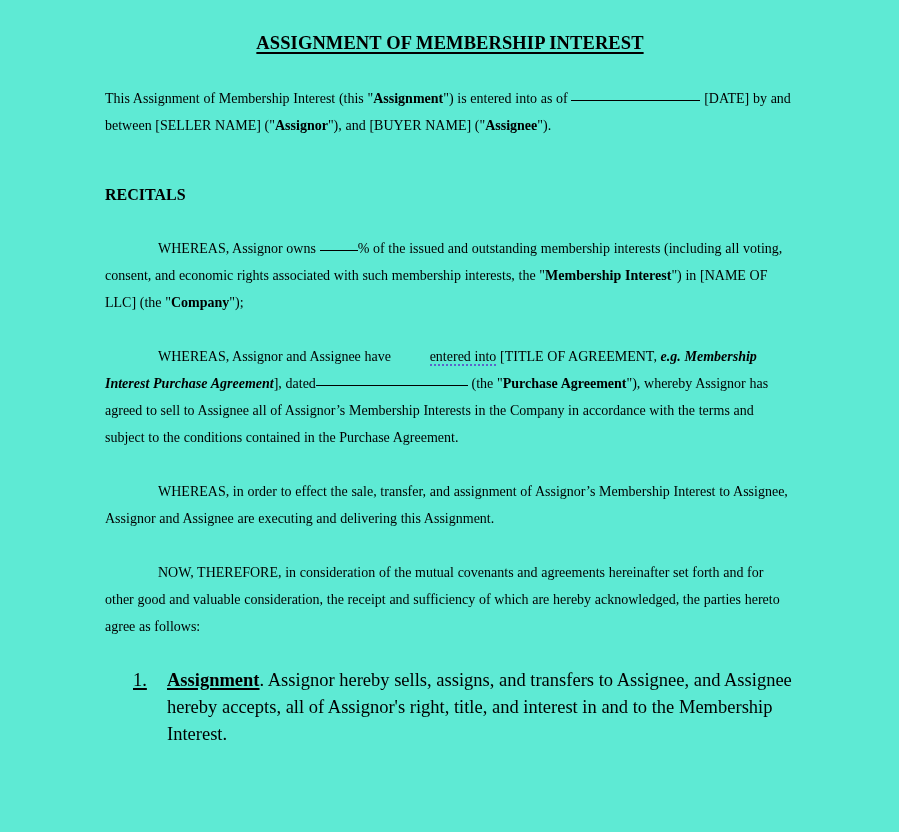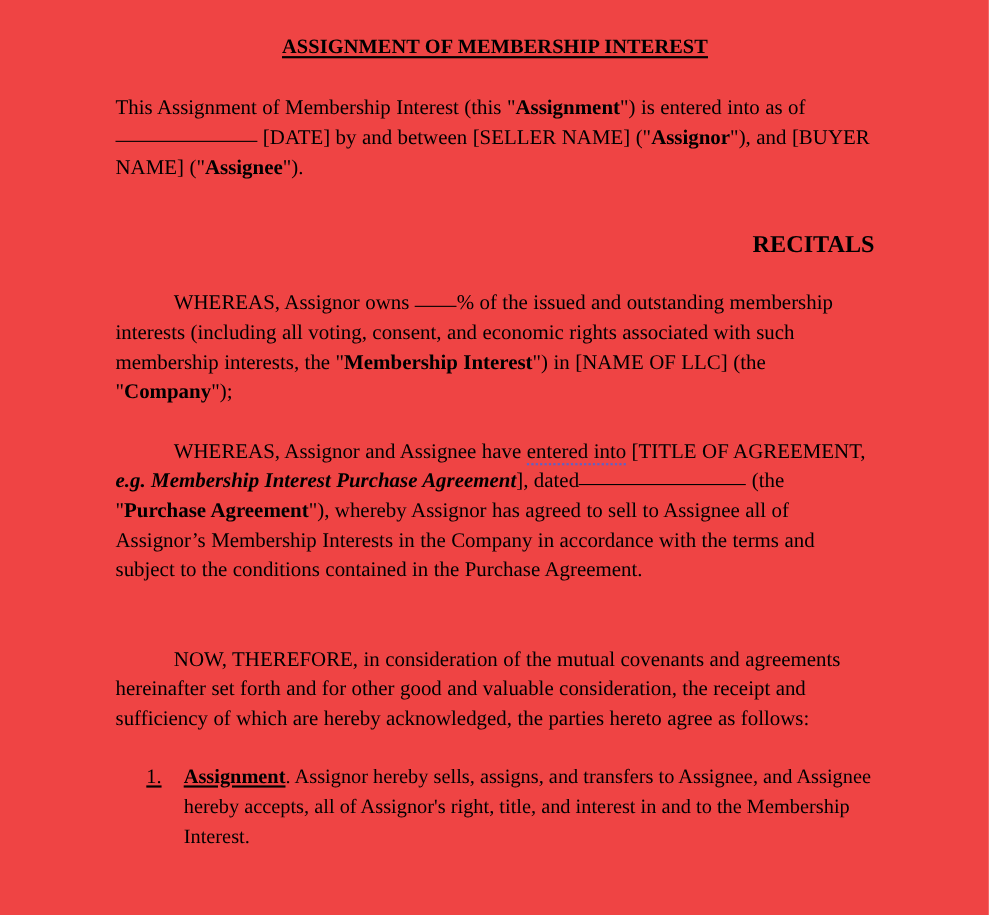--- a/index.html
+++ b/index.html
@@ -11,21 +11,21 @@
     width: 899px;
     height: 832px;
     overflow: hidden;
     font-family: "Liberation Serif", "DejaVu Serif", serif;
     color: #000000;
   }
   .page {
     position: relative;
     width: 899px;
     height: 832px;
-    background: #ef4444;
+    background: #5eead4;
     box-sizing: border-box;
     padding: 0;
   }
   .doc {
     position: absolute;
     left: 105px;
     top: 0;
     width: 690px;
   }
   .doc-title {
@@ -33,34 +33,34 @@
     font-weight: bold;
     font-size: 18.5px;
     letter-spacing: 0.1px;
     margin: 0;
     padding-top: 33px;
     text-decoration: underline;
     text-underline-offset: 3px;
     text-decoration-thickness: 2px;
   }
   .para {
-    font-size: 19px;
+    font-size: 14px;
     line-height: 27px;
     margin: 0;
     text-align: left;
     word-spacing: 0.2px;
   }
   .gap-title-body { height: 31px; }
   .gap-para { height: 27px; }
   .gap-recitals-top { height: 42px; }
   .gap-recitals-bottom { height: 27px; }
   .section-heading {
-    text-align: right;
+    text-align: left;
     font-weight: bold;
-    font-size: 22px;
+    font-size: 16px;
     margin: 0;
     line-height: 27px;
   }
   .indent { display: inline-block; width: 53px; }
   b, .bold { font-weight: bold; }
   .ital { font-style: italic; font-weight: bold; }
   
   .blank {
     display: inline-block;
     border-bottom: 1.6px solid #000;
@@ -72,20 +72,21 @@
   .blank-dated { width: 152px; }
   
   .u-blue {
     text-decoration-color: #3355cc;
     text-decoration-thickness: 1.7px;
     text-underline-offset: 2px;
   }
   .u-dotted {
     border-bottom: 2px dotted #5b63c9;
     padding-bottom: 0px;
+    margin-left: 35px;
   }
   .u-black {
     text-decoration: underline;
     text-decoration-color: #000;
     text-decoration-thickness: 1.6px;
     text-underline-offset: 2px;
   }
   
   .num-list {
     margin: 0;
@@ -128,20 +129,21 @@
     <div class="gap-recitals-bottom"></div>
 
     <p class="para"><span class="indent"></span><span class="u-blue">WHEREAS,</span><span> Assignor owns </span><span class="blank blank-pct"></span><span>% of the issued and outstanding membership interests (including all voting, consent, and economic rights associated with such membership interests, the "</span><b>Membership Interest</b><span>") in [NAME OF LLC] (the "</span><b>Company</b><span>");</span></p>
 
     <div class="gap-para"></div>
 
     <p class="para"><span class="indent"></span><span>WHEREAS, Assignor and Assignee have </span><span class="u-dotted">entered into</span><span> [TITLE OF AGREEMENT, </span><span class="ital">e.g. Membership Interest Purchase Agreement</span><span>], dated</span><span class="blank blank-dated"></span><span> (the "</span><b>Purchase Agreement</b><span>"), whereby Assignor has agreed to sell to Assignee all of Assignor’s Membership Interests in the Company in accordance with the terms and subject to the conditions contained in the Purchase Agreement.</span></p>
 
     <div class="gap-para"></div>
 
+    <p class="para"><span class="indent"></span><span>WHEREAS, in order to </span><span class="u-blue">effect</span><span> the sale, transfer, and assignment of Assignor’s Membership Interest to Assignee, Assignor and Assignee are executing and delivering this Assignment.</span></p>
 
     <div class="gap-para"></div>
 
     <p class="para"><span class="indent"></span><span>NOW, THEREFORE, in consideration of the mutual covenants and agreements hereinafter set forth and for other good and valuable consideration, the receipt and sufficiency of which are hereby acknowledged, the parties hereto agree as follows:</span></p>
 
     <div class="gap-para"></div>
 
     <ol class="num-list">
       <li class="num-item"><span class="num-marker">1.</span><b class="u-black">Assignment</b><span>. Assignor hereby sells, assigns, and transfers to Assignee, and Assignee hereby accepts, all of Assignor's right, title, and interest in and to the Membership Interest.</span></li>
     </ol>

